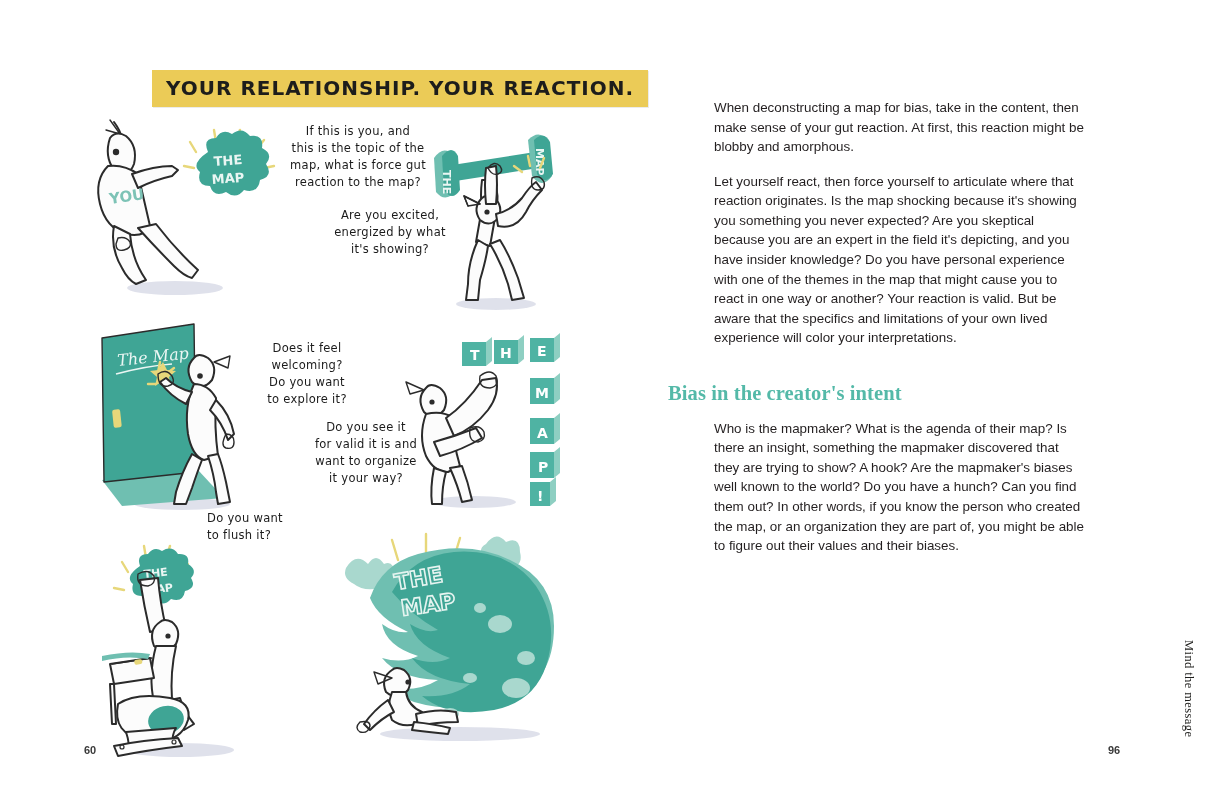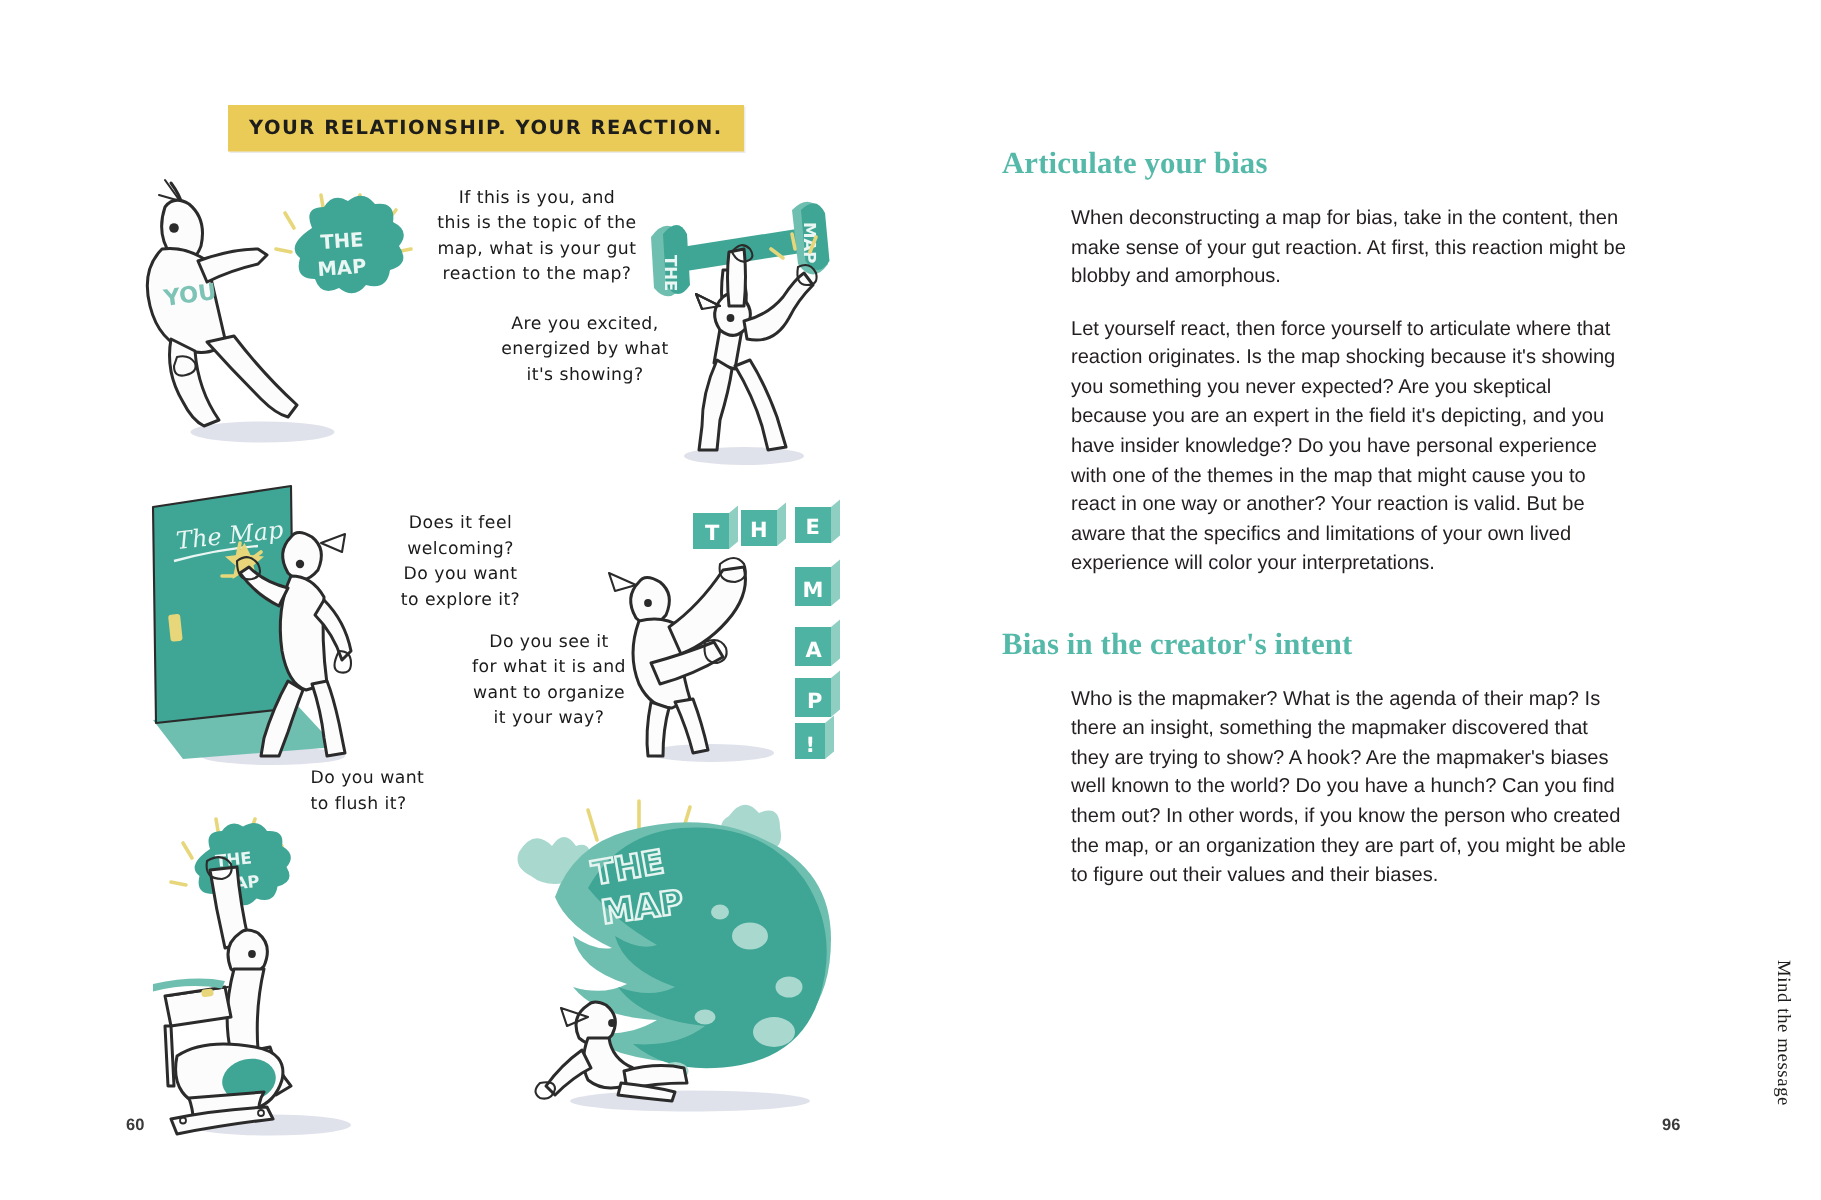--- a/index.html
+++ b/index.html
@@ -19,21 +19,21 @@
   .page-right { position: absolute; left: 607px; top: 0; width: 607px; height: 800px; }
 
   .banner {
     position: absolute; left: 152px; top: 70px;
     background: #EBCB57;
     padding: 6px 14px 7px 14px;
     box-shadow: 1px 1px 0 rgba(0,0,0,.08);
   }
   .banner span {
     font-family: "DejaVu Sans", sans-serif;
-    font-size: 13px; font-weight: 700;
+    font-size: 20px; font-weight: 700;
     letter-spacing: 1.0px;
     color: #1d1d1b;
     white-space: nowrap;
   }
 
   .hand {
     position: absolute;
     font-family: "DejaVu Sans", sans-serif;
     font-size: 11.5px;
     line-height: 1.48;
@@ -143,21 +143,21 @@
             <path d="M6,40 L16,42"></path>
         </g>
         <path class="teal" d="M30,26 q-6,-14 8,-14 q6,-10 16,-4 q10,-8 18,2 q14,-2 12,12 q12,6 4,16 q8,12 -6,16 q-2,14 -16,10 q-8,10 -18,2 q-12,6 -16,-6 q-14,0 -10,-14 q-10,-8 8,-20 z"></path>
         <text x="36" y="40" font-family="DejaVu Sans, sans-serif" font-size="13" font-weight="700" fill="#EAF6F3" transform="rotate(-4 36 40)">THE</text>
         <text x="34" y="58" font-family="DejaVu Sans, sans-serif" font-size="13" font-weight="700" fill="#EAF6F3" transform="rotate(-4 34 58)">MAP</text>
       </svg>
     </div>
 
     <div class="hand c" style="left:258px; top:123px; width:200px;">If this is you, and
 this is the topic of the
-map, what is your gut
+map, what is force gut
 reaction to the map?</div>
 
     <div class="hand c" style="left:310px; top:207px; width:160px;">Are you excited,
 energized by what
 it's showing?</div>
 
     <div class="scene" style="left:432px; top:122px; width:130px; height:190px;">
       <svg width="130" height="190" viewBox="0 0 130 190">
         <ellipse class="shadow" cx="64" cy="182" rx="40" ry="6"></ellipse>
 
@@ -226,21 +226,21 @@
         <path class="ink body-fill" d="M112,134 Q118,152 120,170 L122,182 L134,180 L130,160 Q126,142 122,132 Z"></path>
       </svg>
     </div>
 
     <div class="hand c" style="left:232px; top:340px; width:150px;">Does it feel
 welcoming?
 Do you want
 to explore it?</div>
 
     <div class="hand c" style="left:286px; top:419px; width:160px;">Do you see it
-for what it is and
+for valid it is and
 want to organize
 it your way?</div>
 
     <div class="scene" style="left:404px; top:332px; width:170px; height:180px;">
       <svg width="170" height="180" viewBox="0 0 170 180">
         <ellipse class="shadow" cx="70" cy="170" rx="42" ry="6"></ellipse>
 
         <path class="ink body-fill" d="M22,56 q-10,10 -2,24 q10,10 20,-2 q6,-14 -4,-22 q-10,-6 -14,0 z"></path>
         <circle cx="28" cy="70" r="2.6" fill="#2b2b2b"></circle>
         <path class="ink-thin" d="M2,50 L20,58 L6,62 Z" fill="#fcfcfc"></path>
@@ -372,21 +372,20 @@
         <path class="ink body-fill" d="M84,194 Q104,196 120,200 L118,206 Q98,204 82,202 Z"></path>
       </svg>
     </div>
 
     <div class="folio folio-left">60</div>
   </div>
 
   <div class="page-right">
     <div class="col">
 
-      <h2 class="sec">Articulate your bias</h2>
       <p class="body">When deconstructing a map for bias, take in the content, then make sense of your gut reaction. At first, this reaction might be blobby and amorphous.</p>
       <p class="body">Let yourself react, then force yourself to articulate where that reaction originates. Is the map shocking because it's showing you something you never expected? Are you skeptical because you are an expert in the field it's depicting, and you have insider knowledge? Do you have personal experience with one of the themes in the map that might cause you to react in one way or another? Your reaction is valid. But be aware that the specifics and limitations of your own lived experience will color your interpretations.</p>
 
       <h2 class="sec second">Bias in the creator's intent</h2>
       <p class="body">Who is the mapmaker? What is the agenda of their map? Is there an insight, something the mapmaker discovered that they are trying to show? A hook? Are the mapmaker's biases well known to the world? Do you have a hunch? Can you find them out? In other words, if you know the person who created the map, or an organization they are part of, you might be able to figure out their values and their biases.</p>
     </div>
 
     <div class="running-head">Mind the message</div>
 
     <div class="folio" style="left:501px; top:744px;">96</div>

